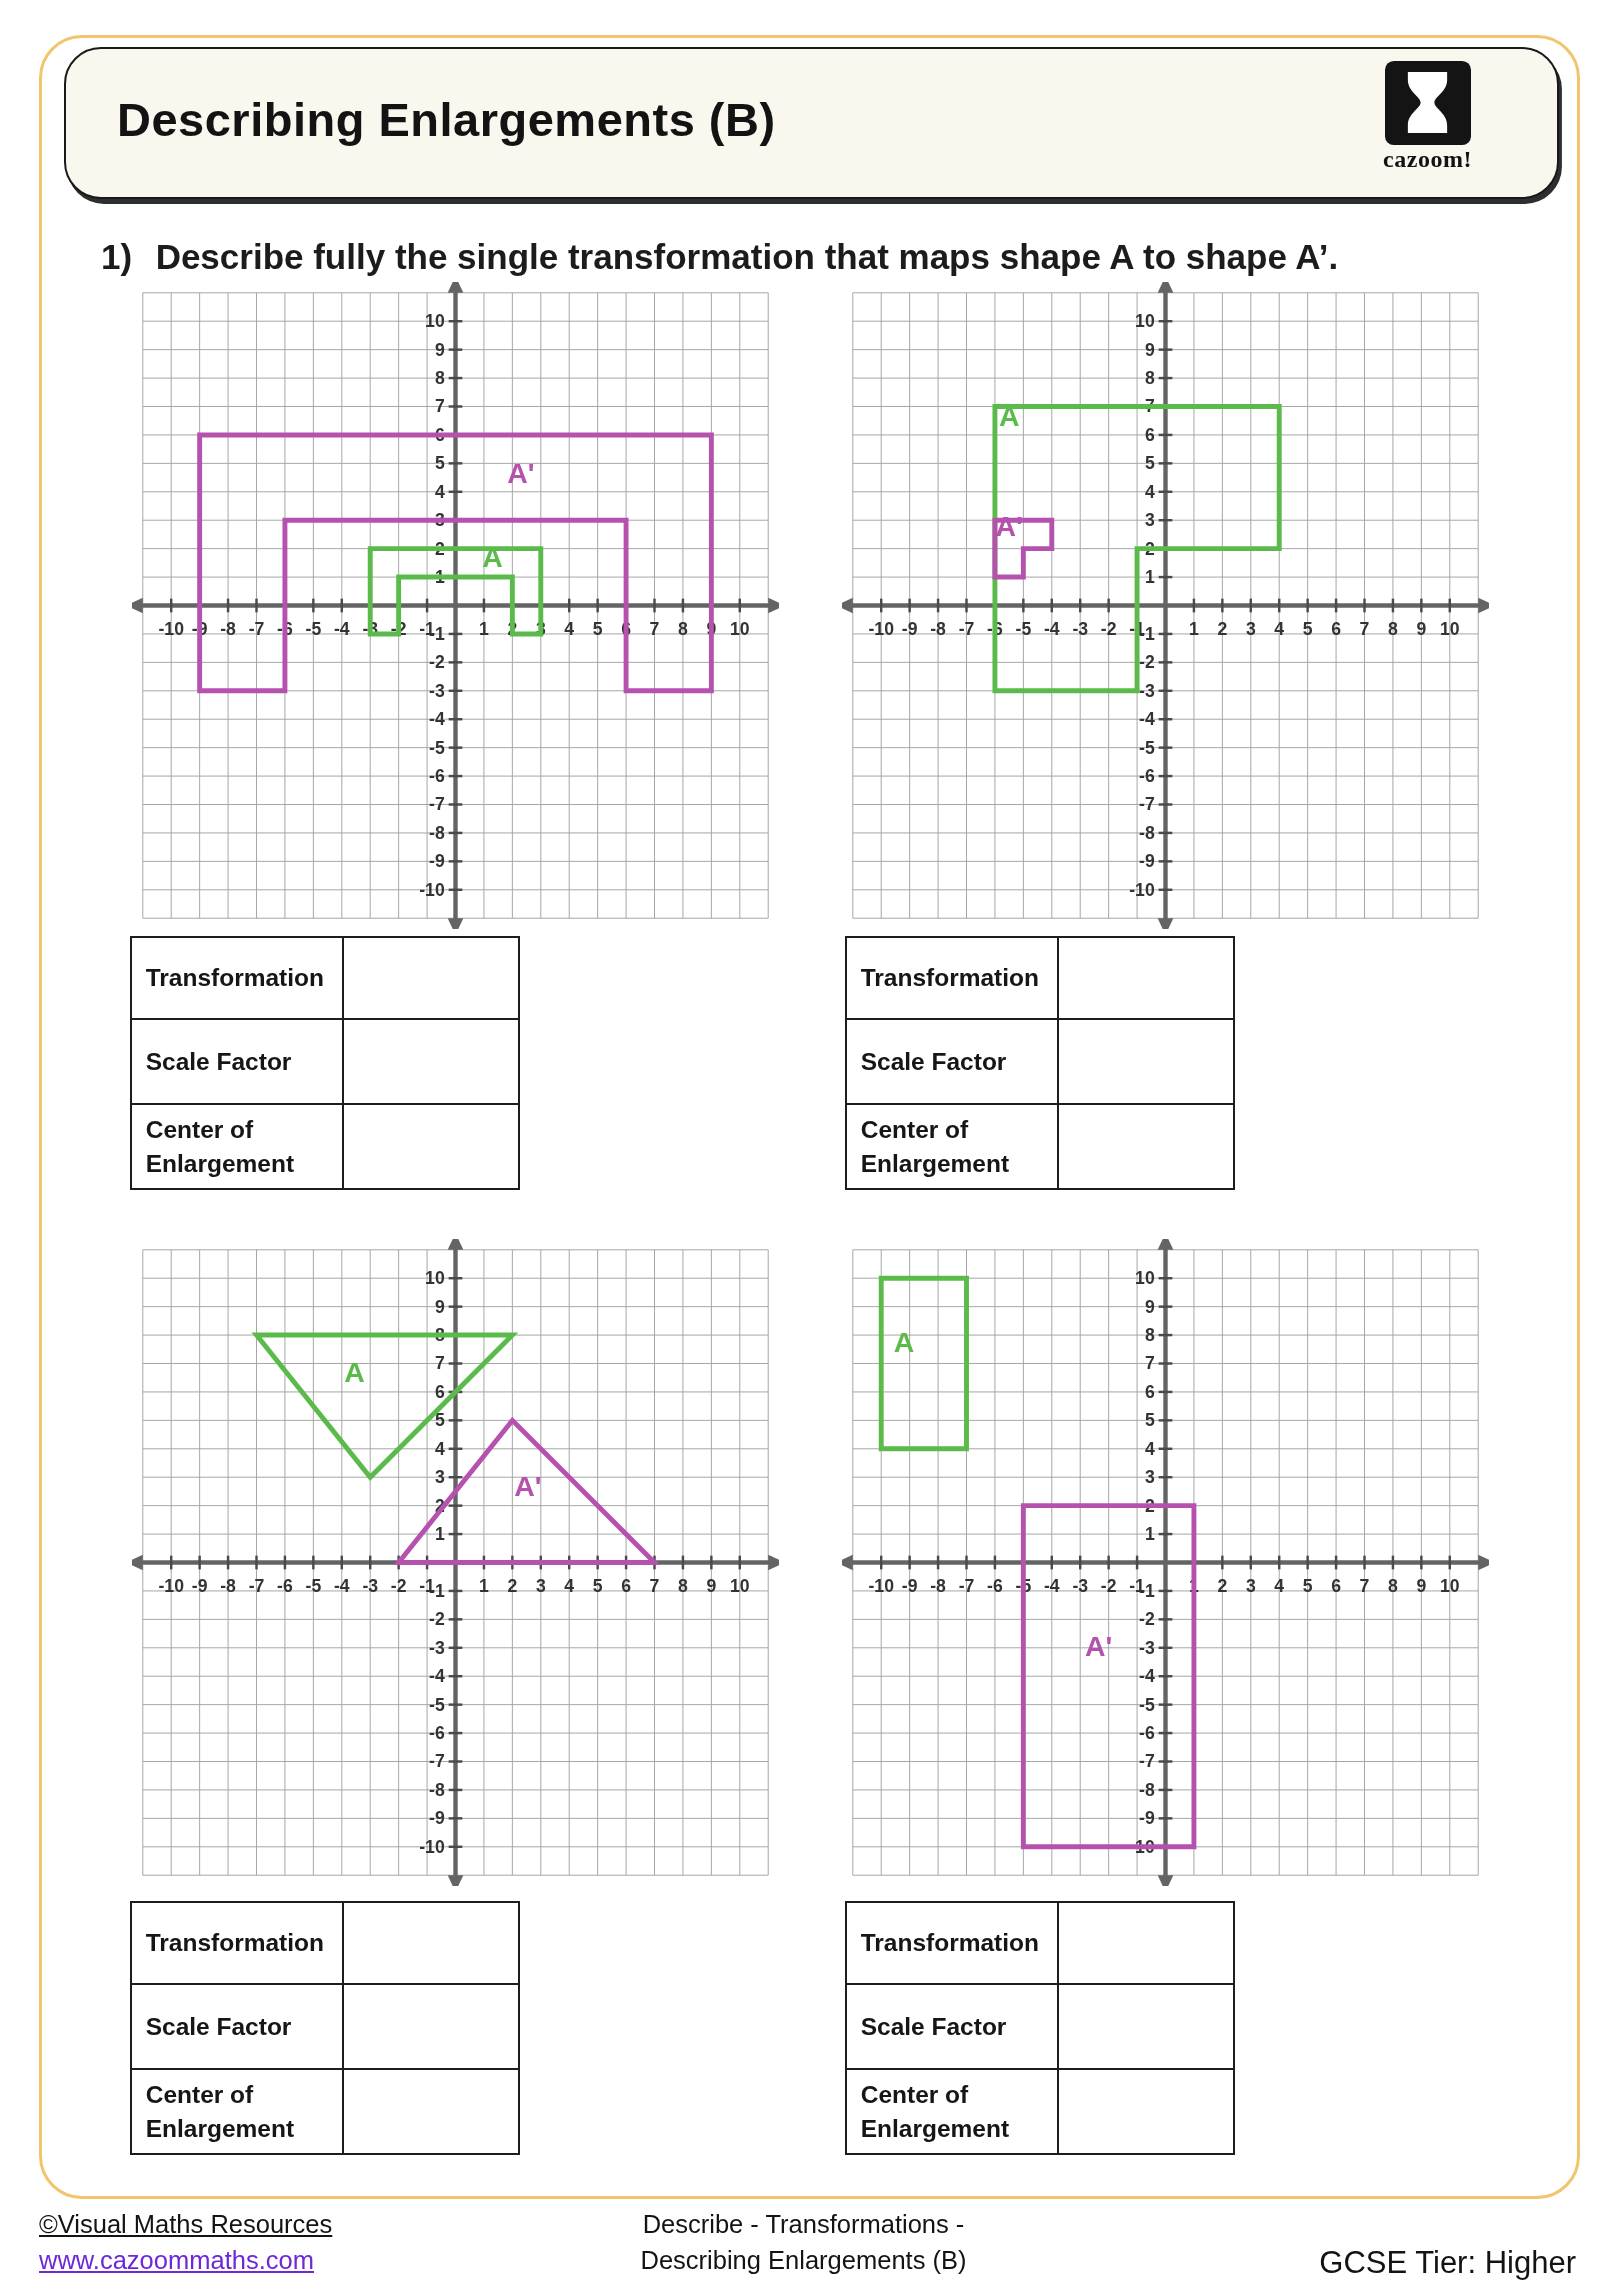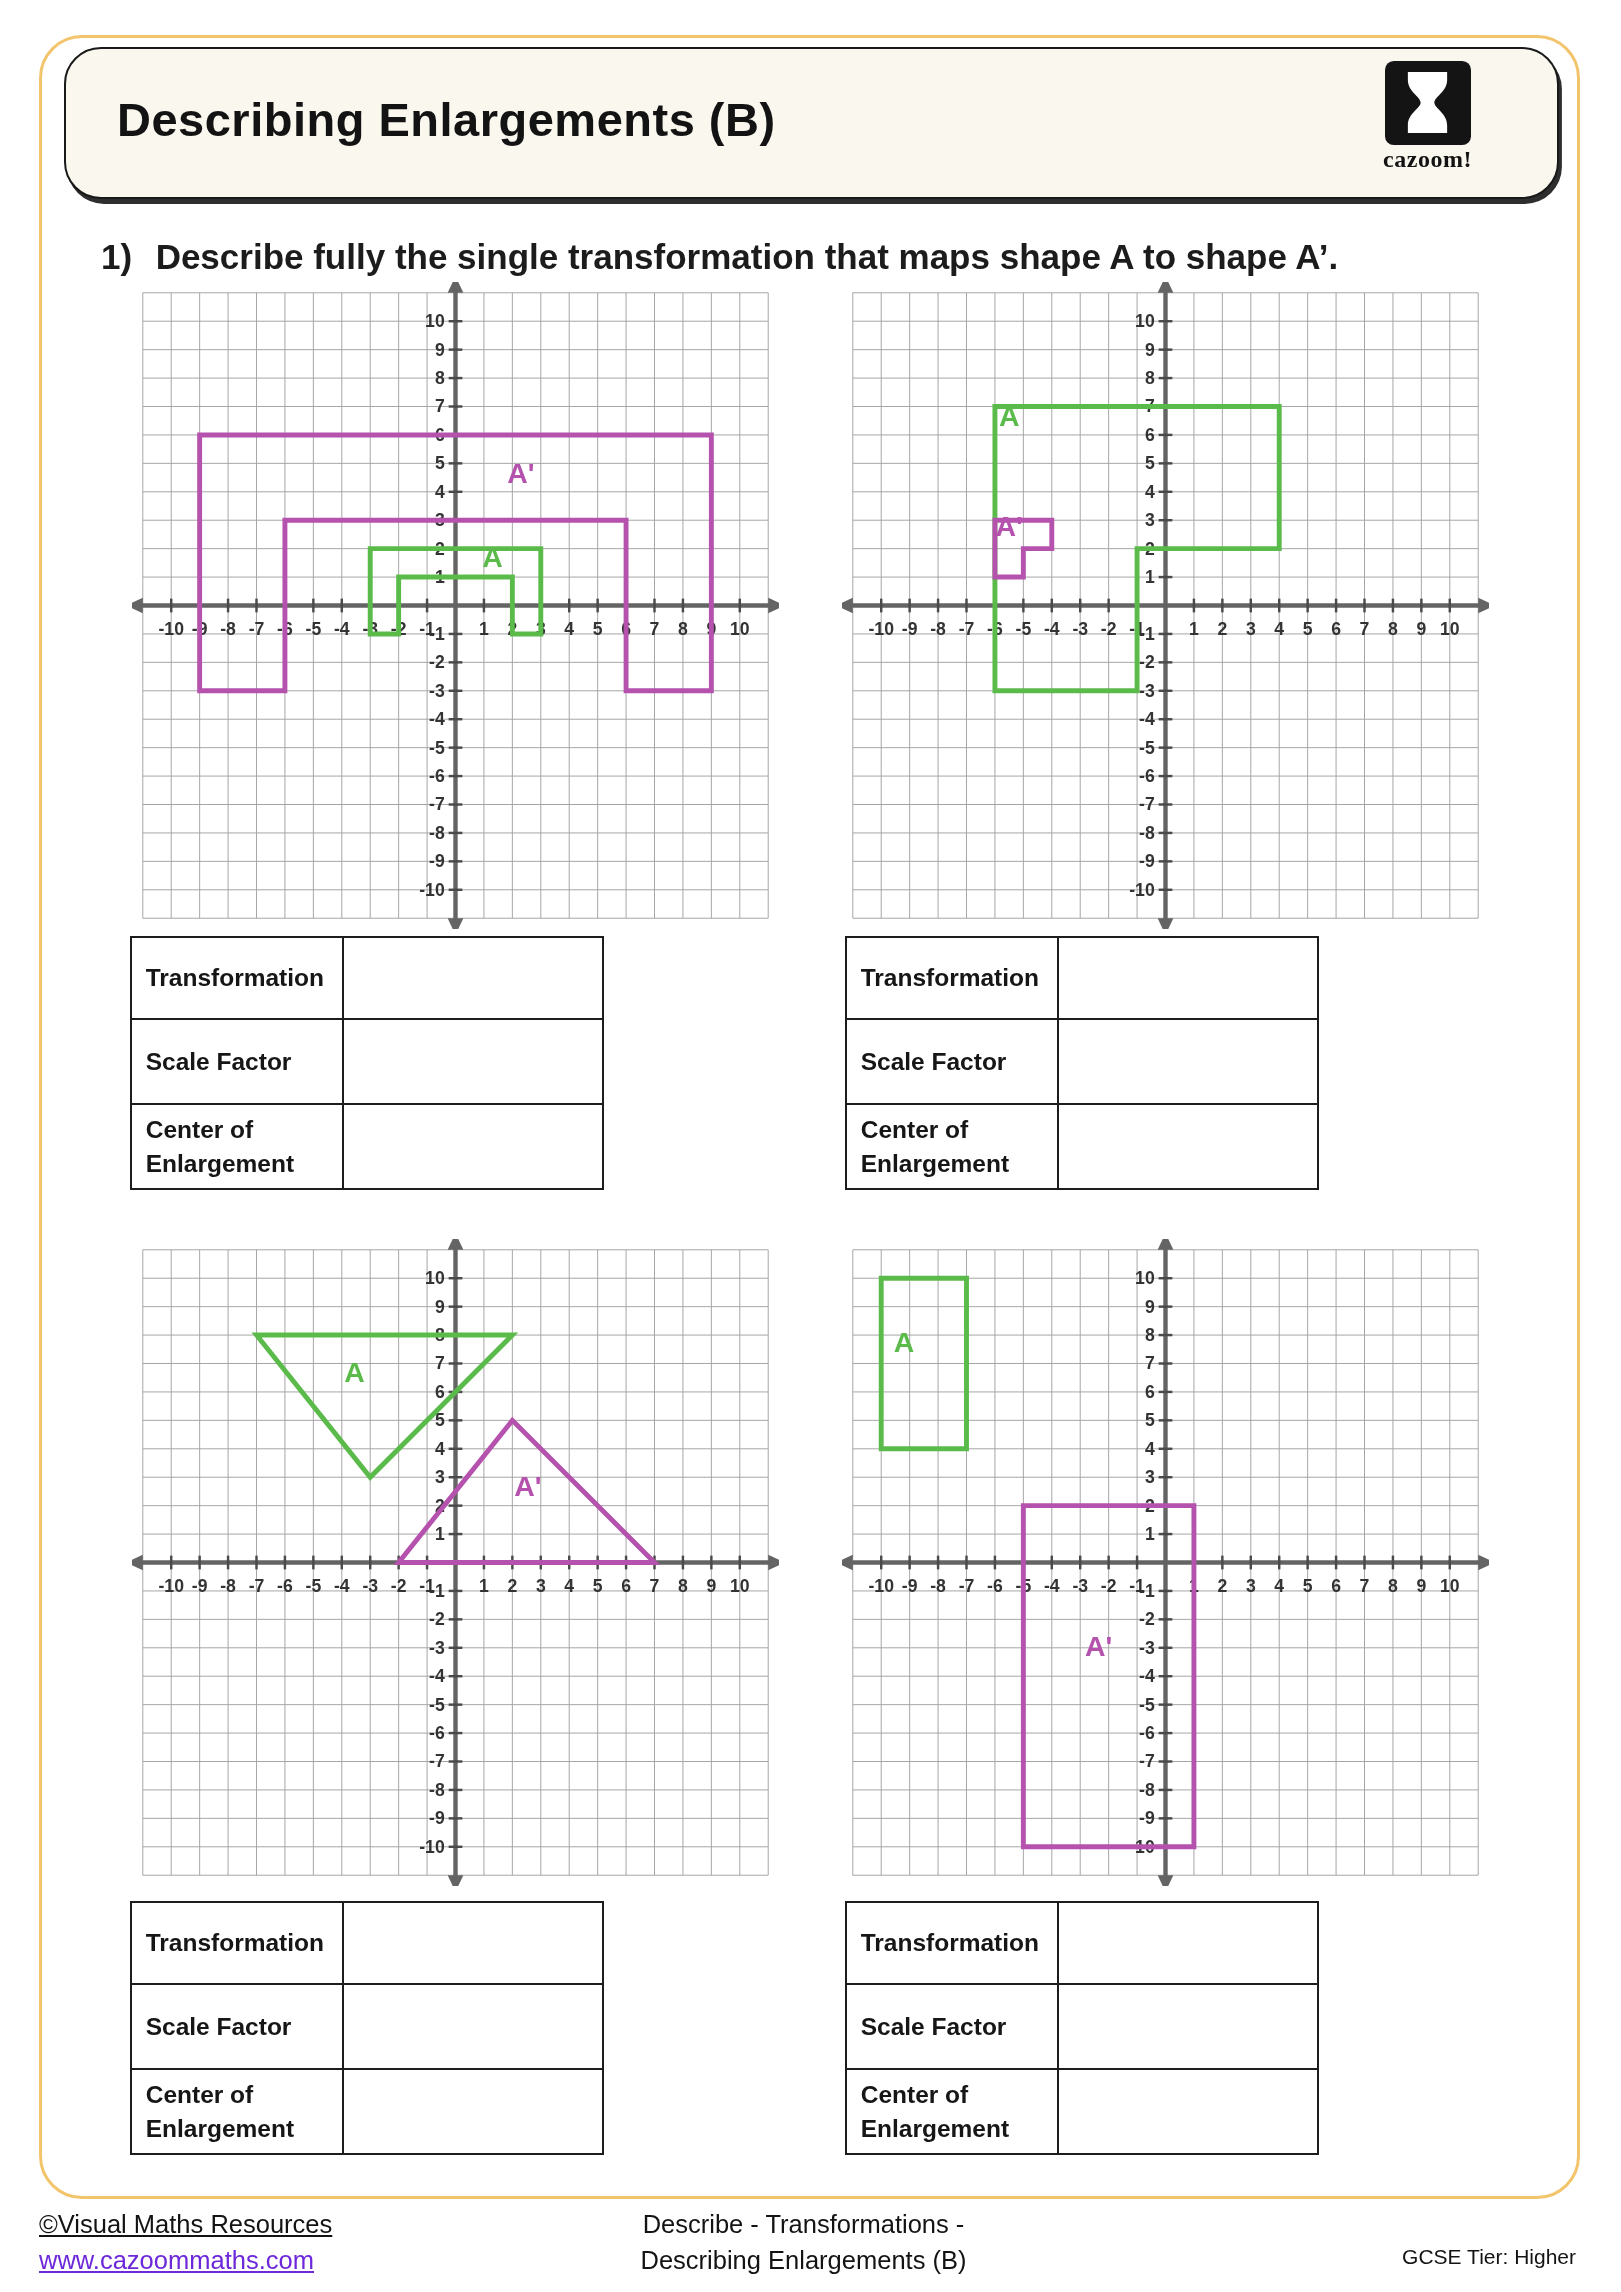--- a/index.html
+++ b/index.html
@@ -23,38 +23,38 @@
   .question{position:absolute;left:101px;top:237px;font-size:35px;font-weight:bold;
             color:#1c1c1c;white-space:nowrap;}
   .question .q-num{margin-right:23.5px;}
 
   .grid-svg{position:absolute;width:647px;height:647px;}
   #grid1{left:132px;top:282px;}
   #grid2{left:842px;top:282px;}
   #grid3{left:132px;top:1239px;}
   #grid4{left:842px;top:1239px;}
 
-  .answer-table{position:absolute;width:474px;height:254px;border:2px solid #1d1d1d;
+  .answer-table{position:absolute;width:390px;height:254px;border:2px solid #1d1d1d;
                 box-sizing:border-box;display:grid;grid-template-columns:212px 1fr;
                 grid-template-rows:82px 85px 1fr;background:#ffffff;}
   #table1{left:130px;top:936px;}
   #table2{left:845px;top:936px;}
   #table3{left:130px;top:1901px;}
   #table4{left:845px;top:1901px;}
   .answer-table .lbl{border-right:2px solid #1d1d1d;border-bottom:2px solid #1d1d1d;
                      display:flex;align-items:center;padding:0 29px 0 13.7px;
                      font-weight:bold;font-size:24.5px;color:#161616;line-height:1.35;}
   .answer-table .ans{border-bottom:2px solid #1d1d1d;}
   .answer-table .last{border-bottom:none;}
 
   .footer-left{position:absolute;left:39px;top:2207px;font-size:25.5px;color:#131313;line-height:1.4;text-decoration:underline;}
   .footer-link{color:#6d28d9;text-decoration:underline;cursor:pointer;}
   .footer-center{position:absolute;left:470px;top:2207px;width:667px;text-align:center;
                  font-size:25.5px;color:#131313;line-height:1.4;}
-  .footer-right{position:absolute;right:45px;top:2245px;font-size:21px;color:#131313;}
+  .footer-right{position:absolute;right:45px;top:2245px;font-size:31px;color:#131313;}
 </style>
 </head>
 <body>
 
 <div class="gold-border"></div>
 
 <div class="title-box">
   <div class="title-text">Describing Enlargements (B)</div>
   <div class="logo">
     <div class="logo-box">

